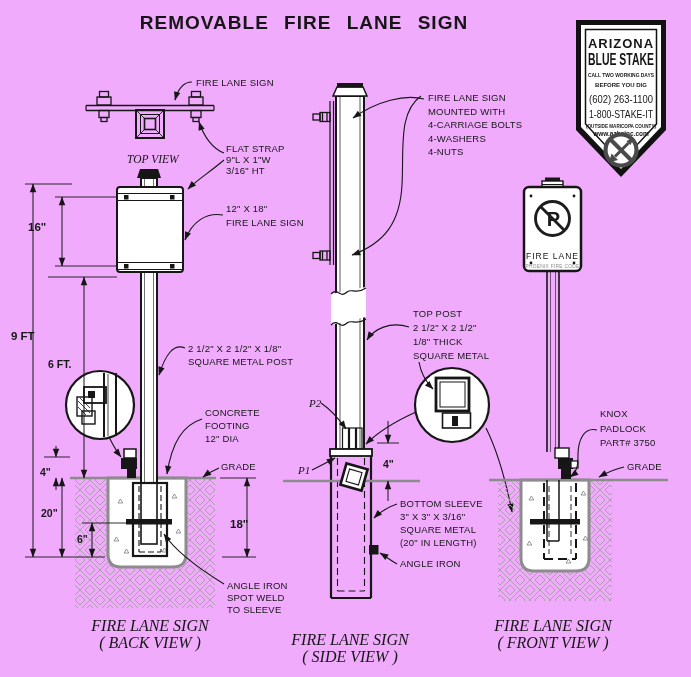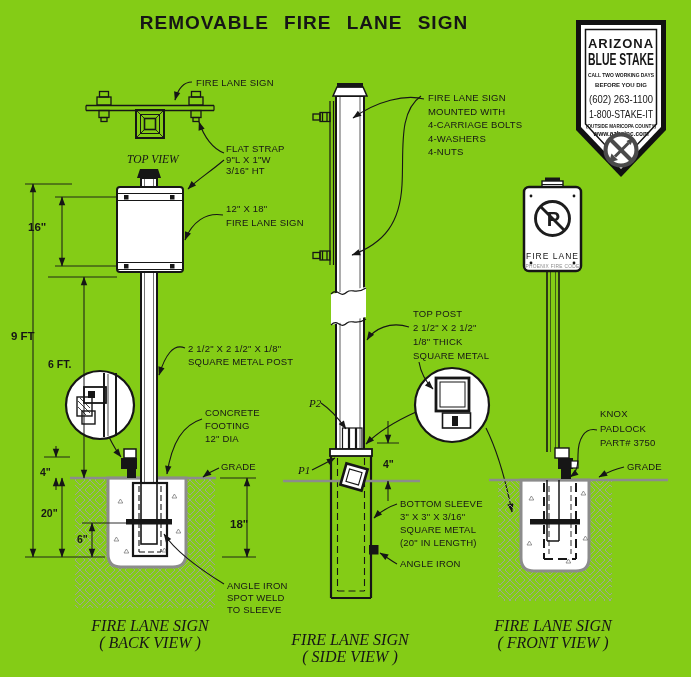--- a/index.html
+++ b/index.html
@@ -1,16 +1,16 @@
 <!DOCTYPE html>
 <html><head>
 <meta charset="utf-8">
 <style>
   html,body{margin:0;padding:0;background:#fff;}
-  .stage{width:691px;height:677px;margin:0 auto;position:relative;background:#84cc16;}
+  .stage{width:691px;height:677px;margin:0 auto;position:relative;background:#f0abfc;}
   svg{display:block;}
   text{fill:#161616;}
   .t-title{font:bold 19px "Liberation Sans",sans-serif;letter-spacing:1px;word-spacing:9px;}
   .lbl{font:9.5px "Liberation Sans",sans-serif;letter-spacing:.2px;}
   .dim{font:bold 10.5px "Liberation Sans",sans-serif;}
   .dimbig{font:bold 11.5px "Liberation Sans",sans-serif;}
   .cap{font:italic 16px "Liberation Serif",serif;}
   .vlab{font:italic 11.5px "Liberation Serif",serif;}
   .pl{font:italic 11px "Liberation Serif",serif;}
   .b-name1{font:bold 13px "Liberation Sans",sans-serif;letter-spacing:1px;}

